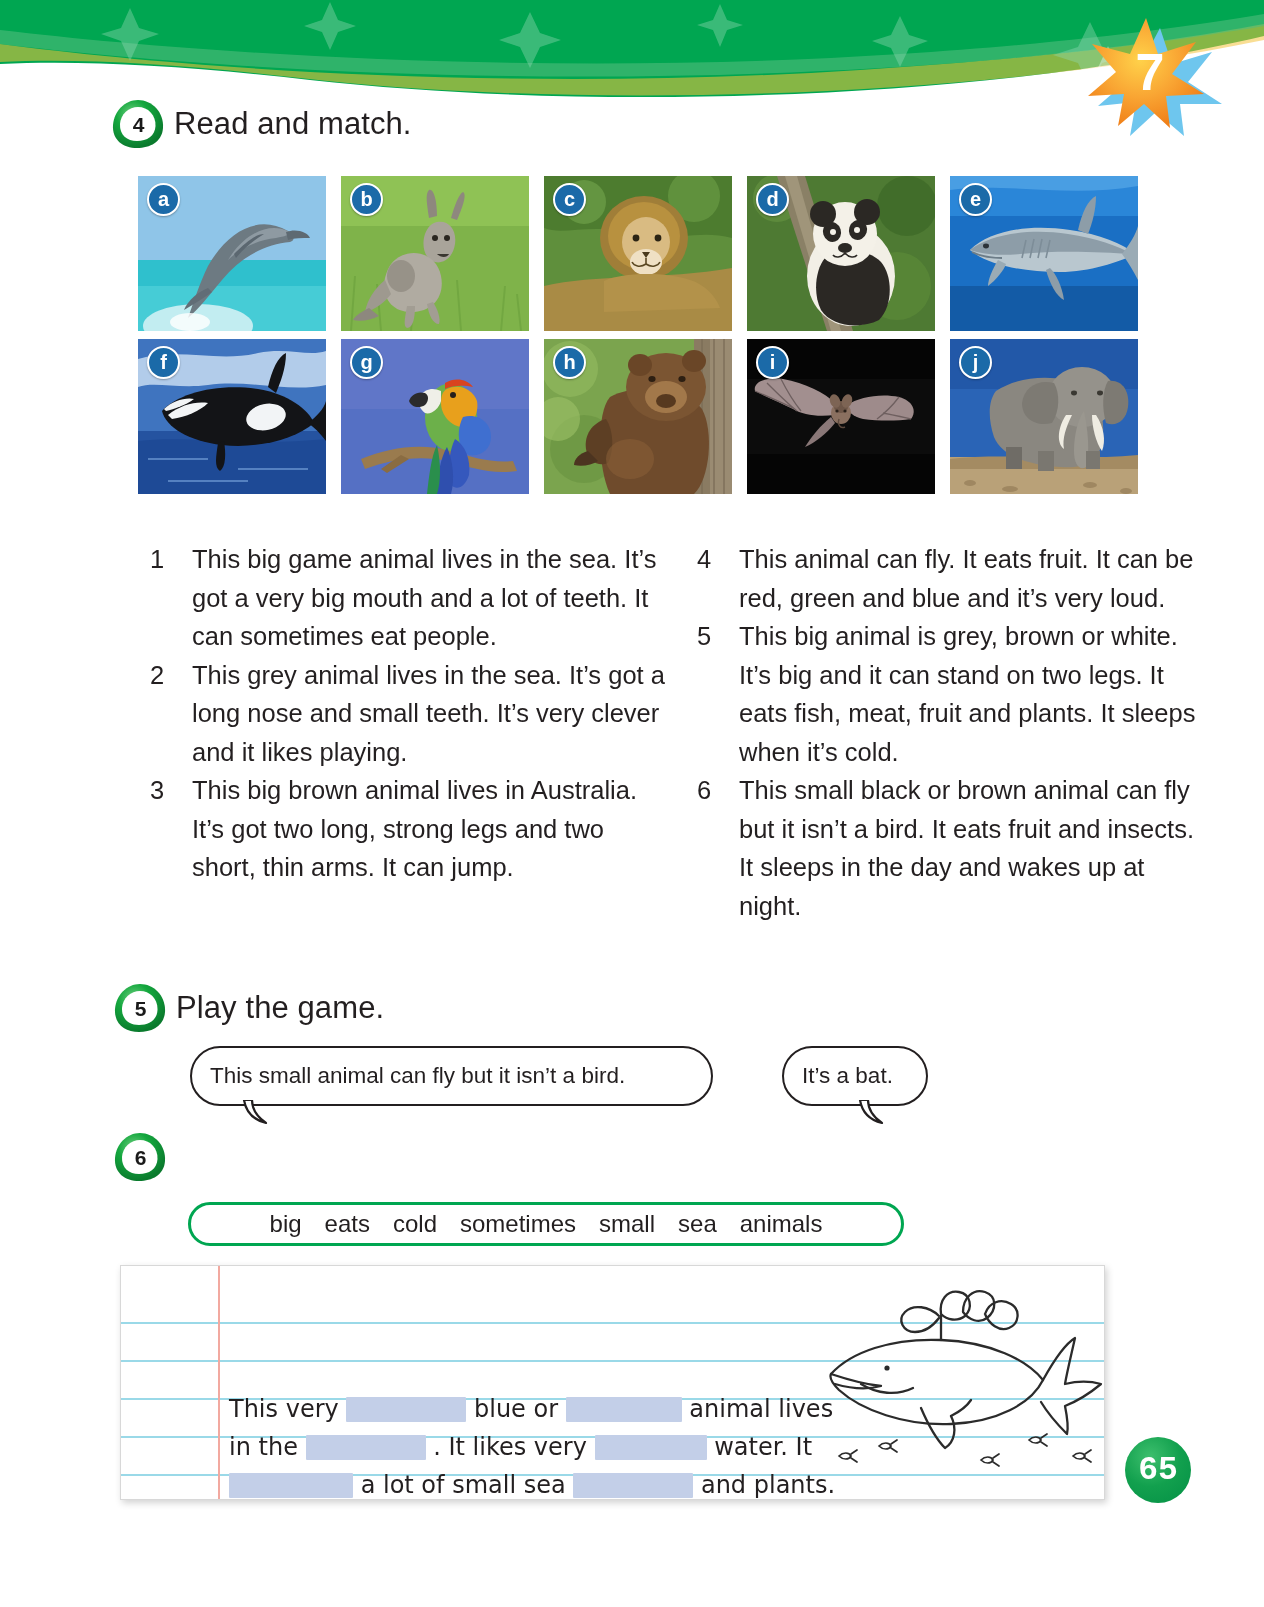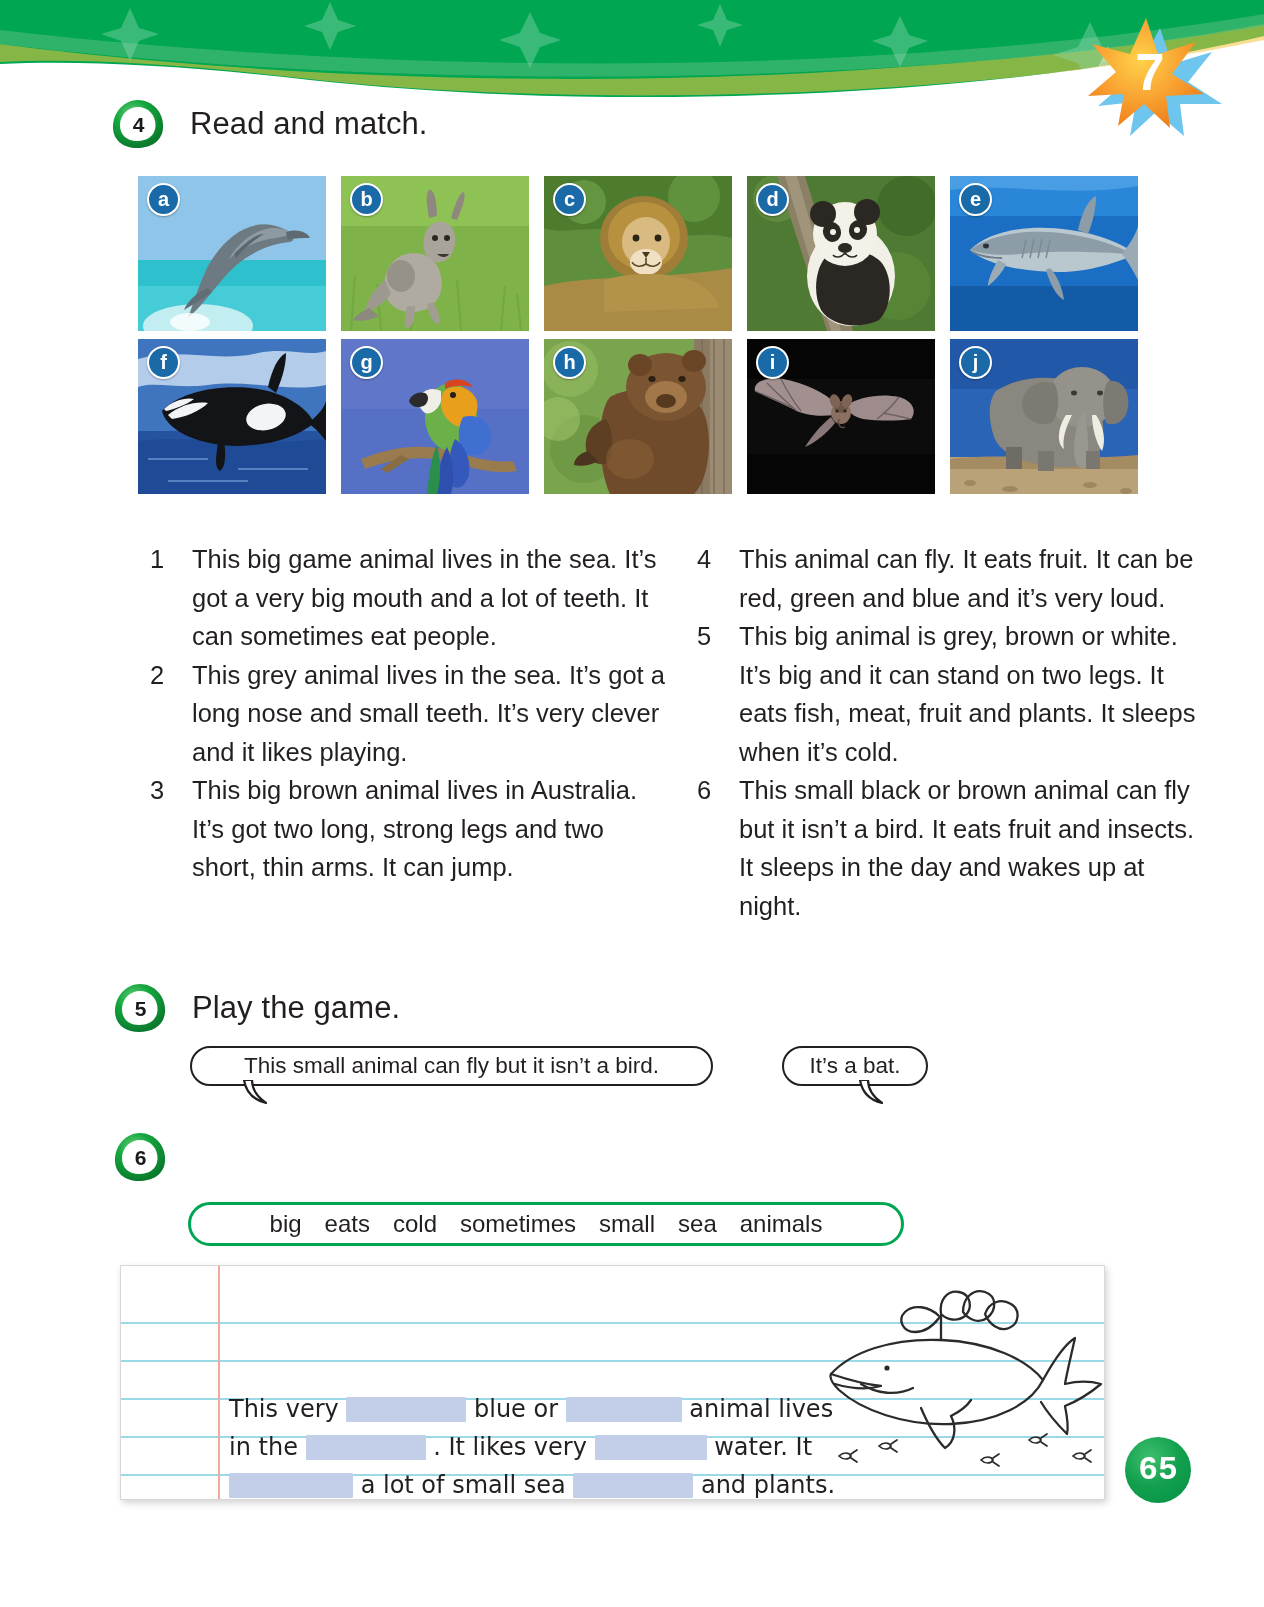--- a/index.html
+++ b/index.html
@@ -27,21 +27,21 @@
   
   .ex-head { position: absolute; display: flex; align-items: center; }
   .ex-badge { position: relative; width: 56px; height: 52px; flex: 0 0 56px; }
   .ex-badge .num {
     position: absolute; inset: 0;
     display: flex; align-items: center; justify-content: center;
     font-size: 21px; font-weight: bold; color: #1a1a1a;
     padding-left: 1px; padding-top: 1px;
   }
   .ex-title {
-    font-size: 31px; color: #231f20; margin-left: 24px;
+    font-size: 31px; color: #231f20; margin-left: 8px;
     letter-spacing: 0.1px; font-weight: 400;
   }
 
   
   .photos { position: absolute; left: 138px; top: 176px; width: 1000px; }
   .photo-row { display: flex; gap: 15px; margin-bottom: 8px; }
   .photo {
     position: relative; width: 188px; height: 155px;
     overflow: hidden; flex: 0 0 188px;
   }
@@ -59,22 +59,22 @@
   .col-left  { left: 150px; top: 540px; width: 520px; }
   .col-right { left: 697px; top: 540px; width: 500px; }
   .item { display: flex; margin-bottom: 0px; }
   .item .n { flex: 0 0 42px; }
   .item .t { flex: 1; }
 
   
   .bubbles { position: absolute; left: 190px; top: 1046px; width: 1000px; height: 80px; }
   .bubble {
     position: absolute; border: 2.2px solid #231f20; border-radius: 30px;
-    background: #fff; display: flex; align-items: center; justify-content: center;
-    font-size: 22.5px; color: #231f20; padding: 0 18px; height: 40px;
+    background: #fff; display: flex; align-items: center; justify-content: flex-start;
+    font-size: 22.5px; color: #231f20; padding: 0 18px; height: 60px;
   }
   .bubble .tail { position: absolute; bottom: -22px; }
 
   
   .wordbank {
     position: absolute; left: 188px; top: 1202px; width: 716px; height: 44px;
     border: 3px solid #00a651; border-radius: 24px; background: #fff;
     display: flex; align-items: center; justify-content: center; gap: 23px;
     font-size: 24px; color: #231f20;
   }

